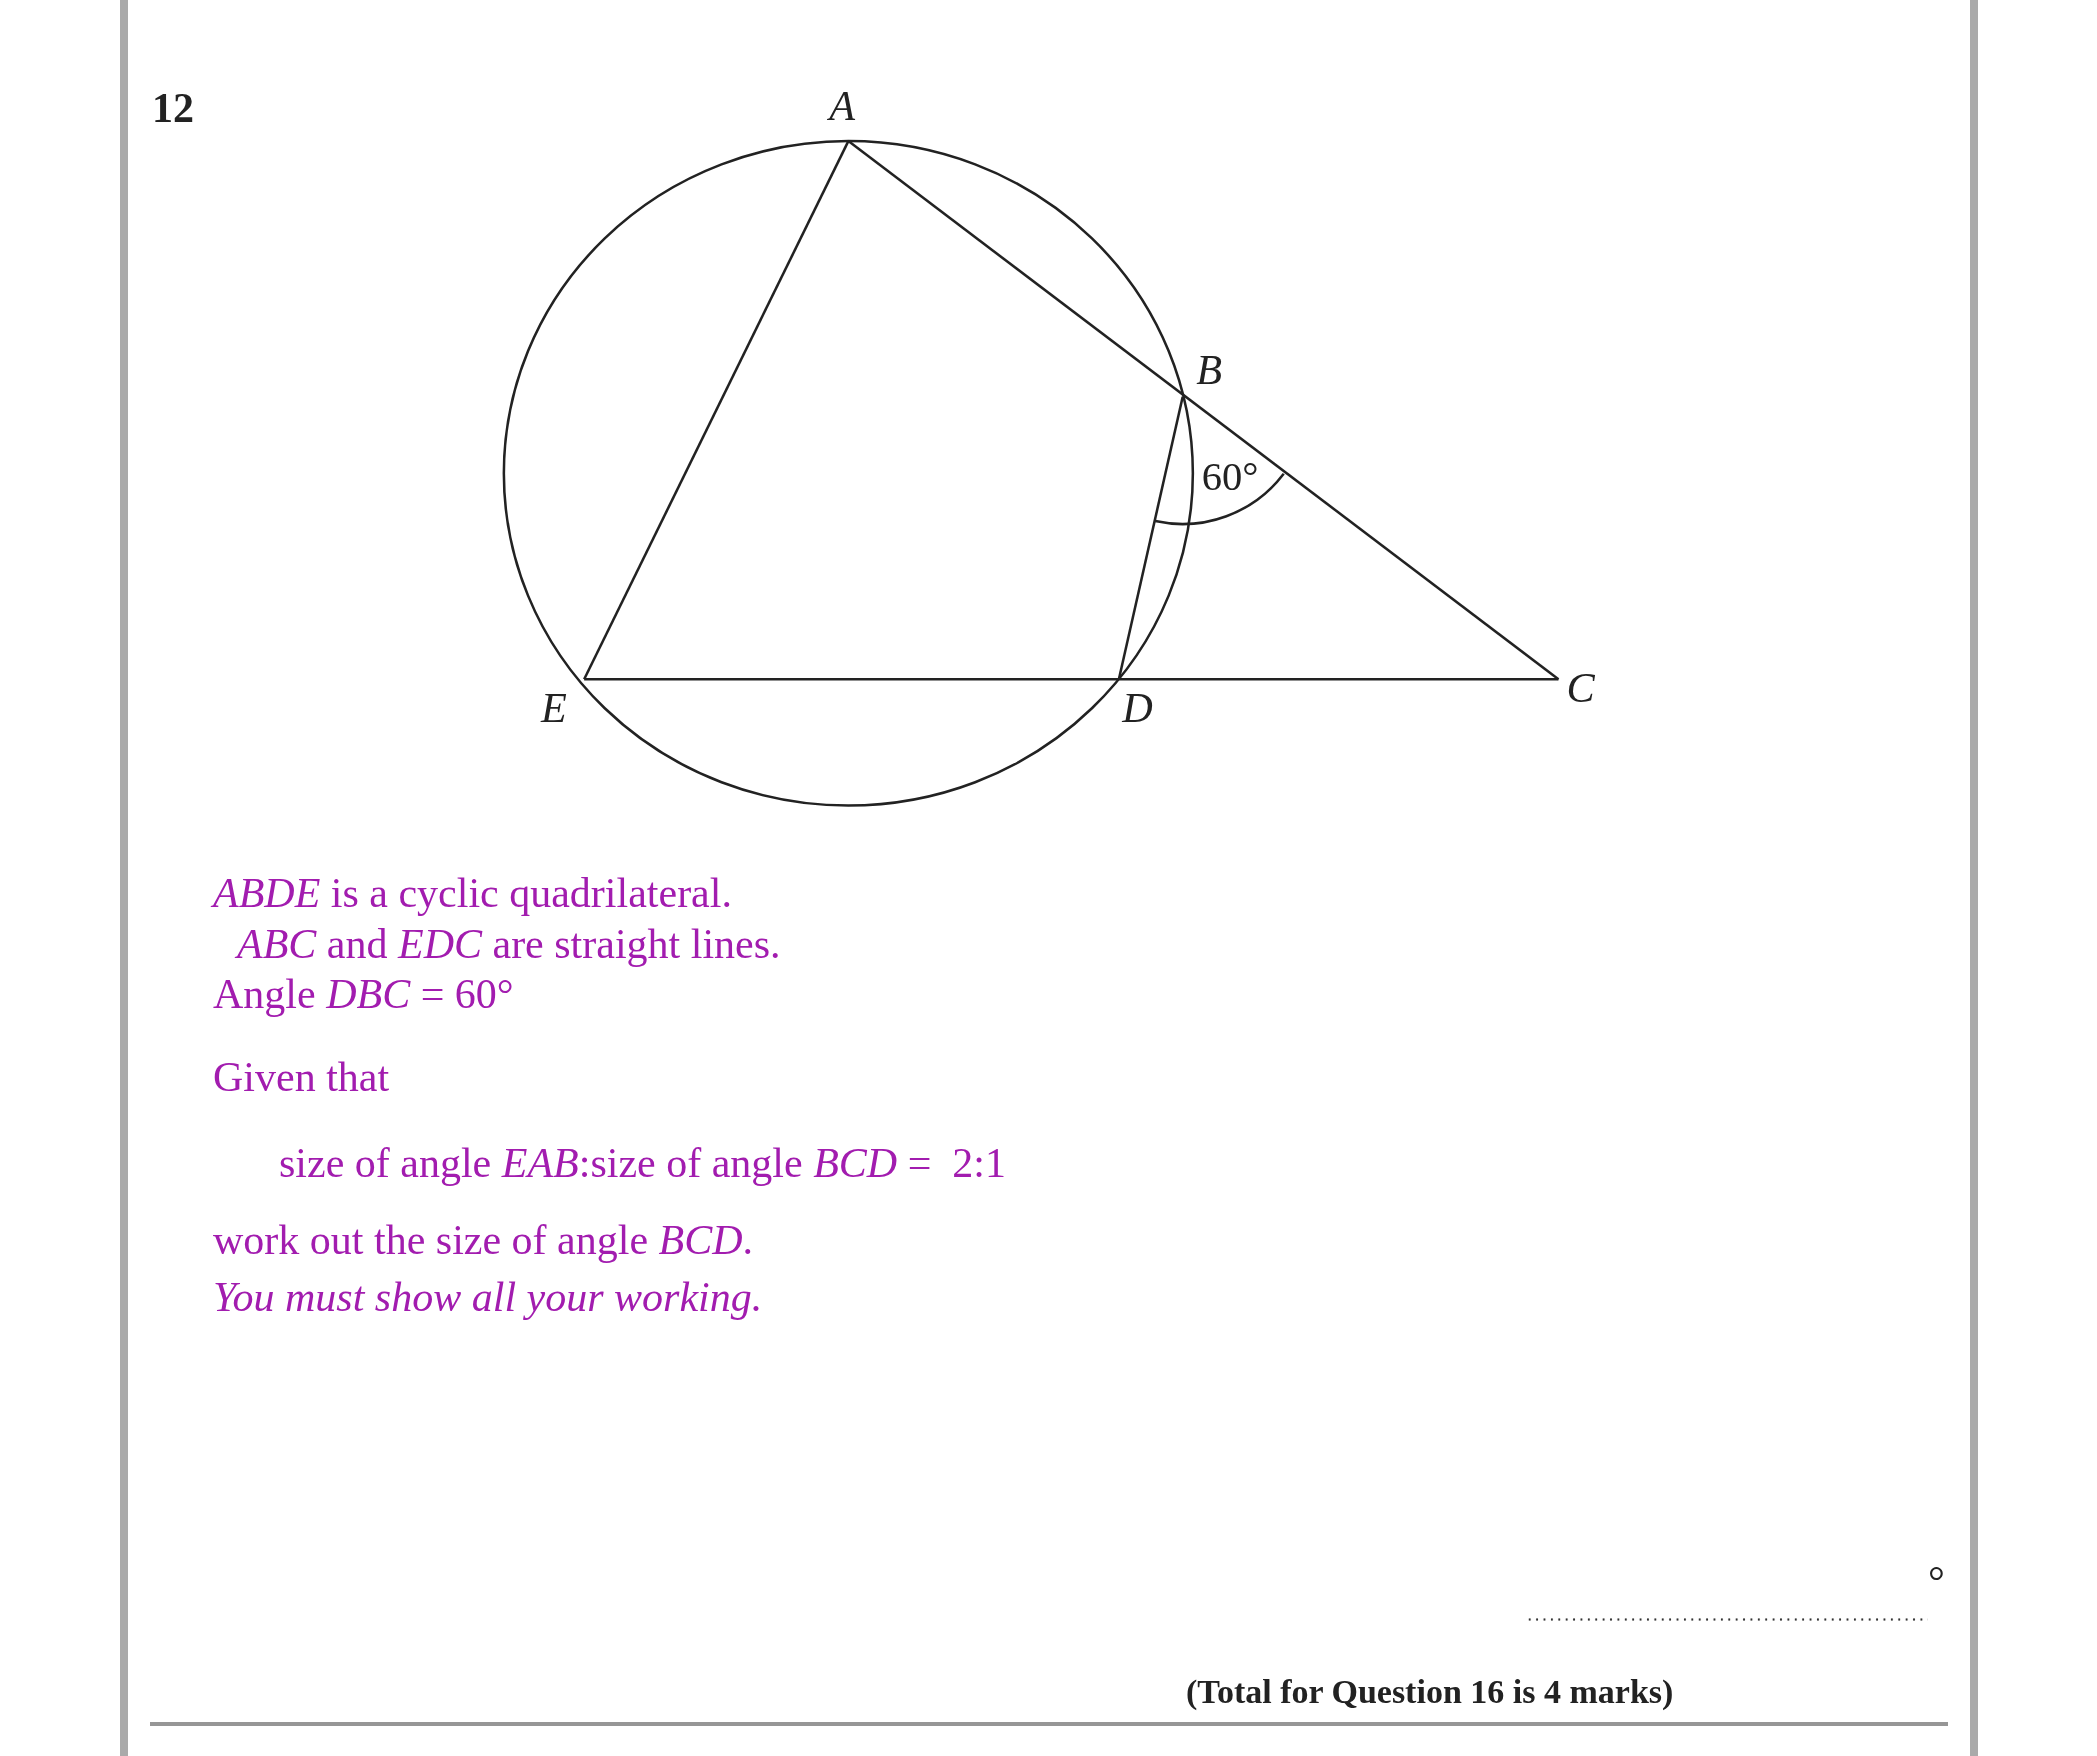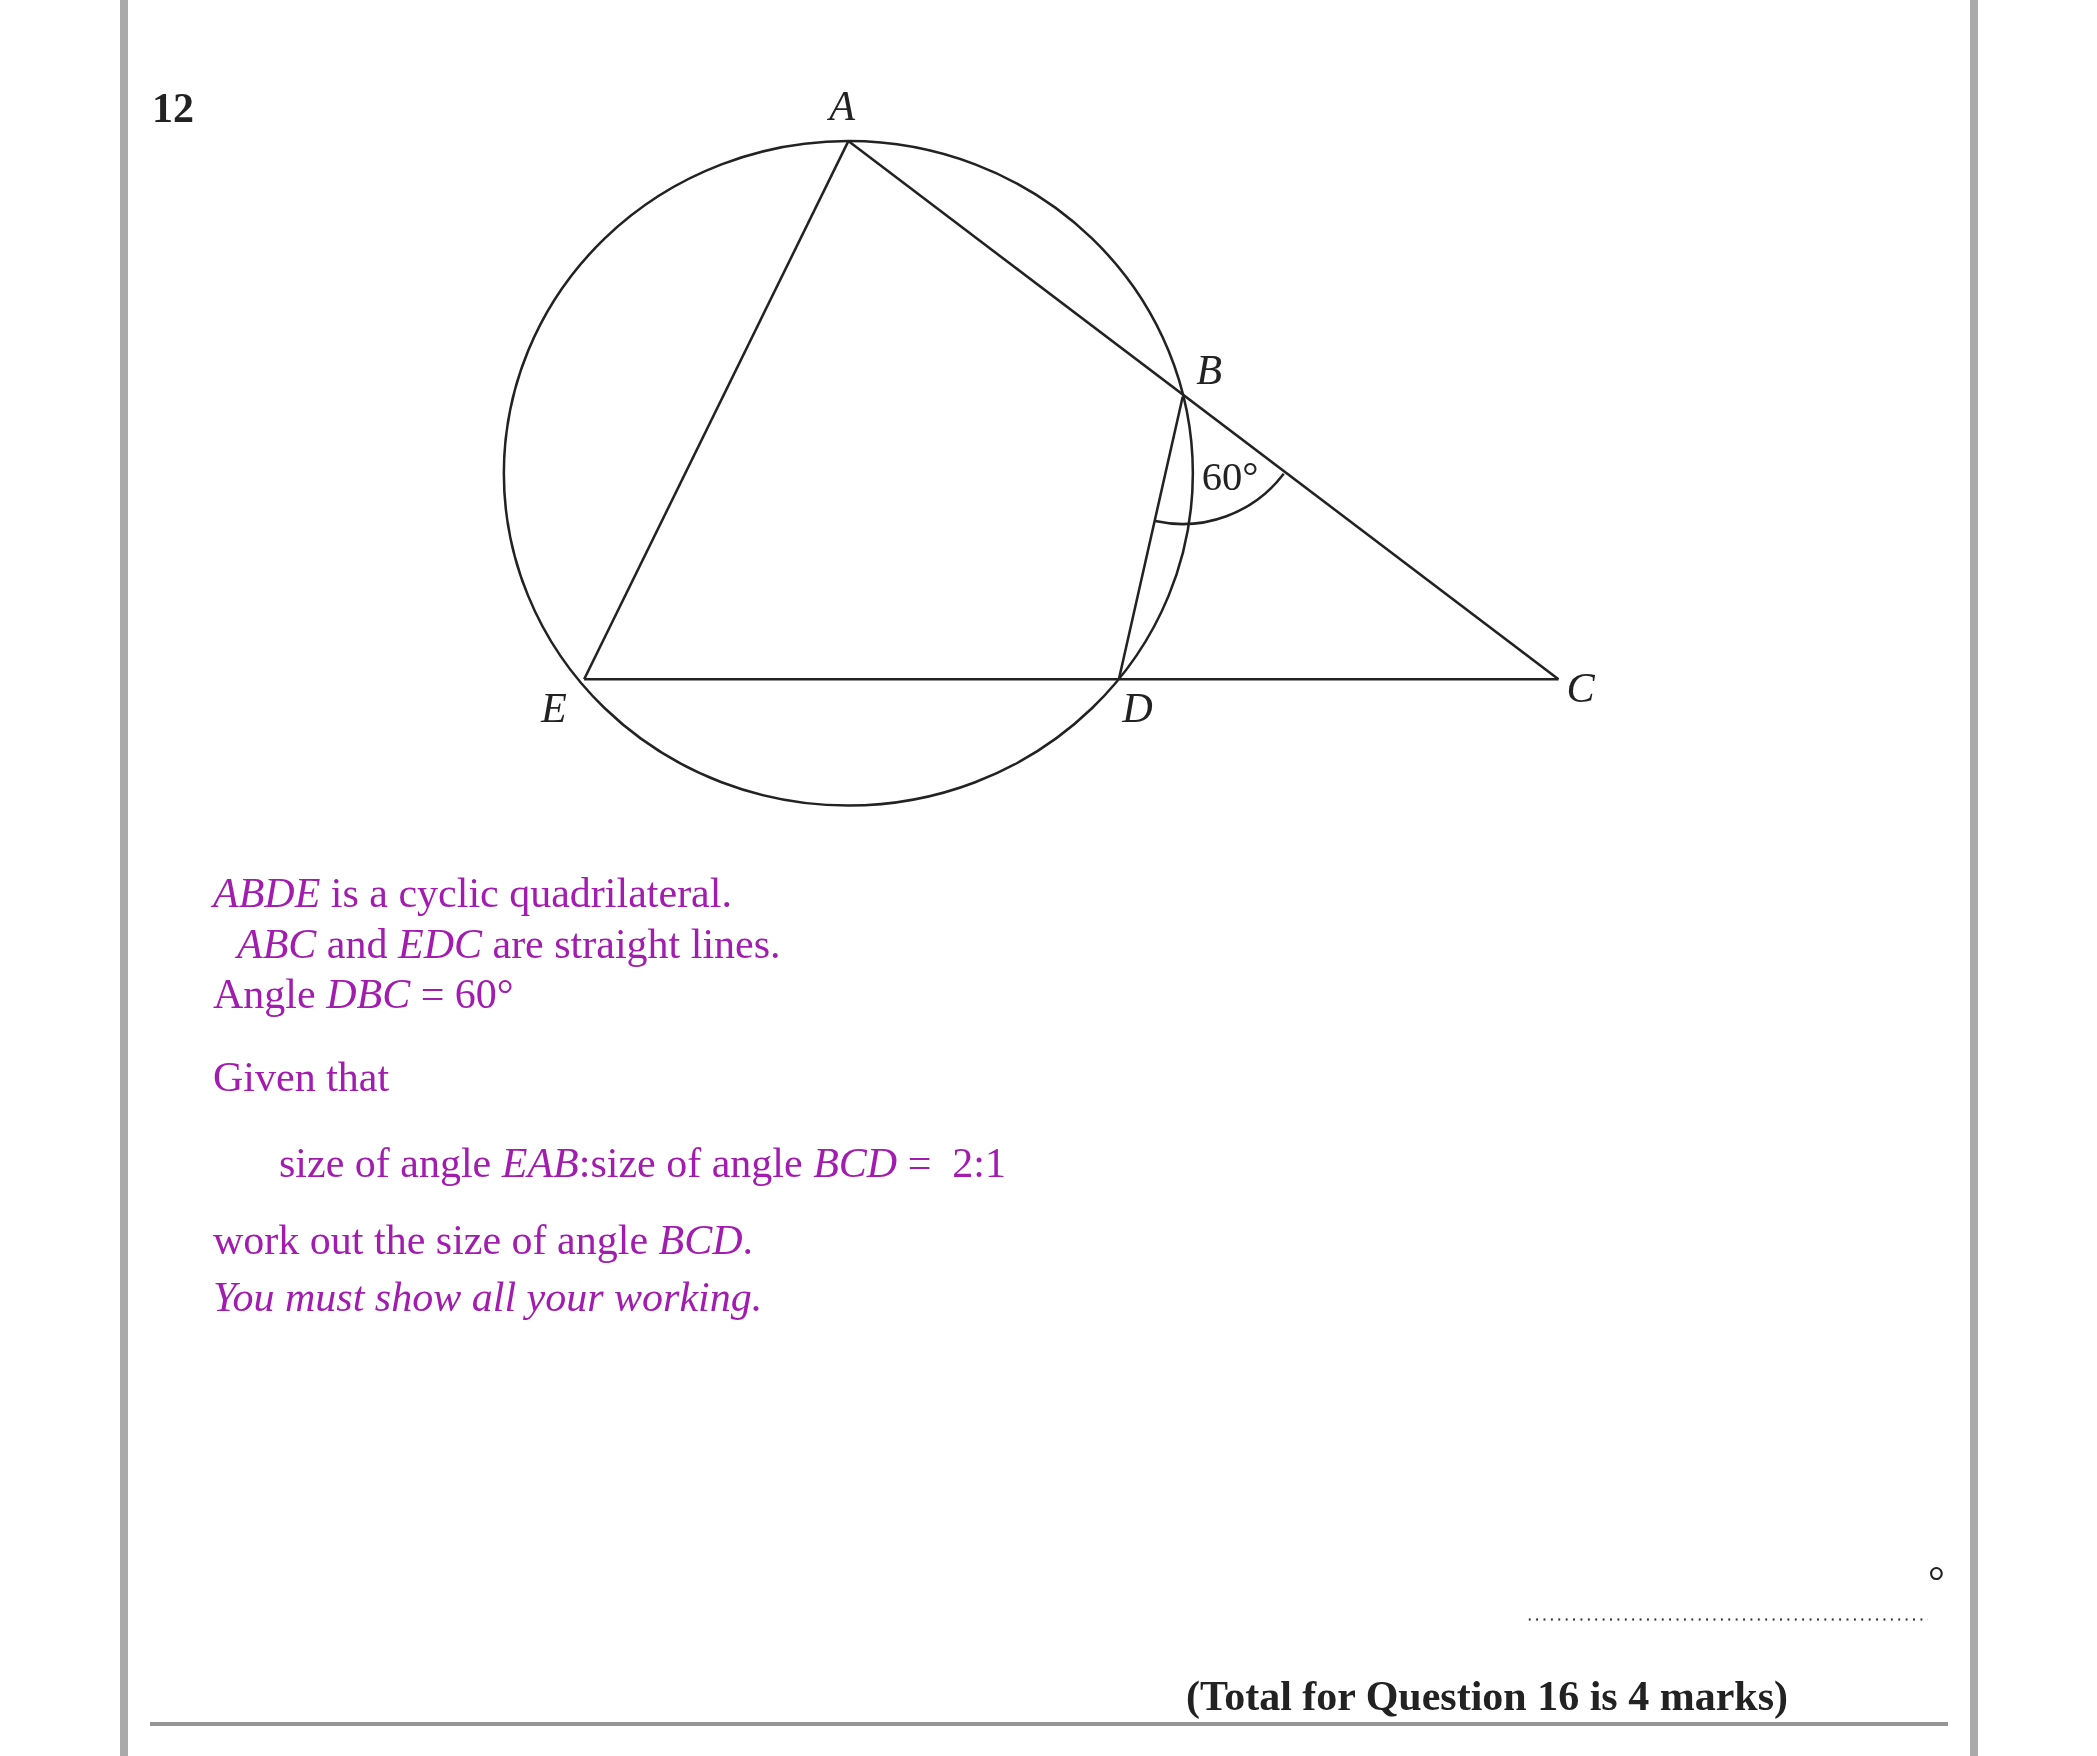--- a/index.html
+++ b/index.html
@@ -72,21 +72,21 @@
       line-height: 1;
       white-space: pre;
       color: #a21caf;
     }
     .line i { font-style: italic; }
     .line.indent { left: 279px; text-align: right; }
     .marks {
       position: absolute;
       left: 1186px;
       top: 1675px;
-      font-size: 42px;
+      font-size: 34px;
       font-weight: bold;
       line-height: 1;
       white-space: pre;
       color: #222222;
     }
     .answer-line {
       position: absolute;
       left: 1526px;
       top: 1618px;
       width: 402px;

